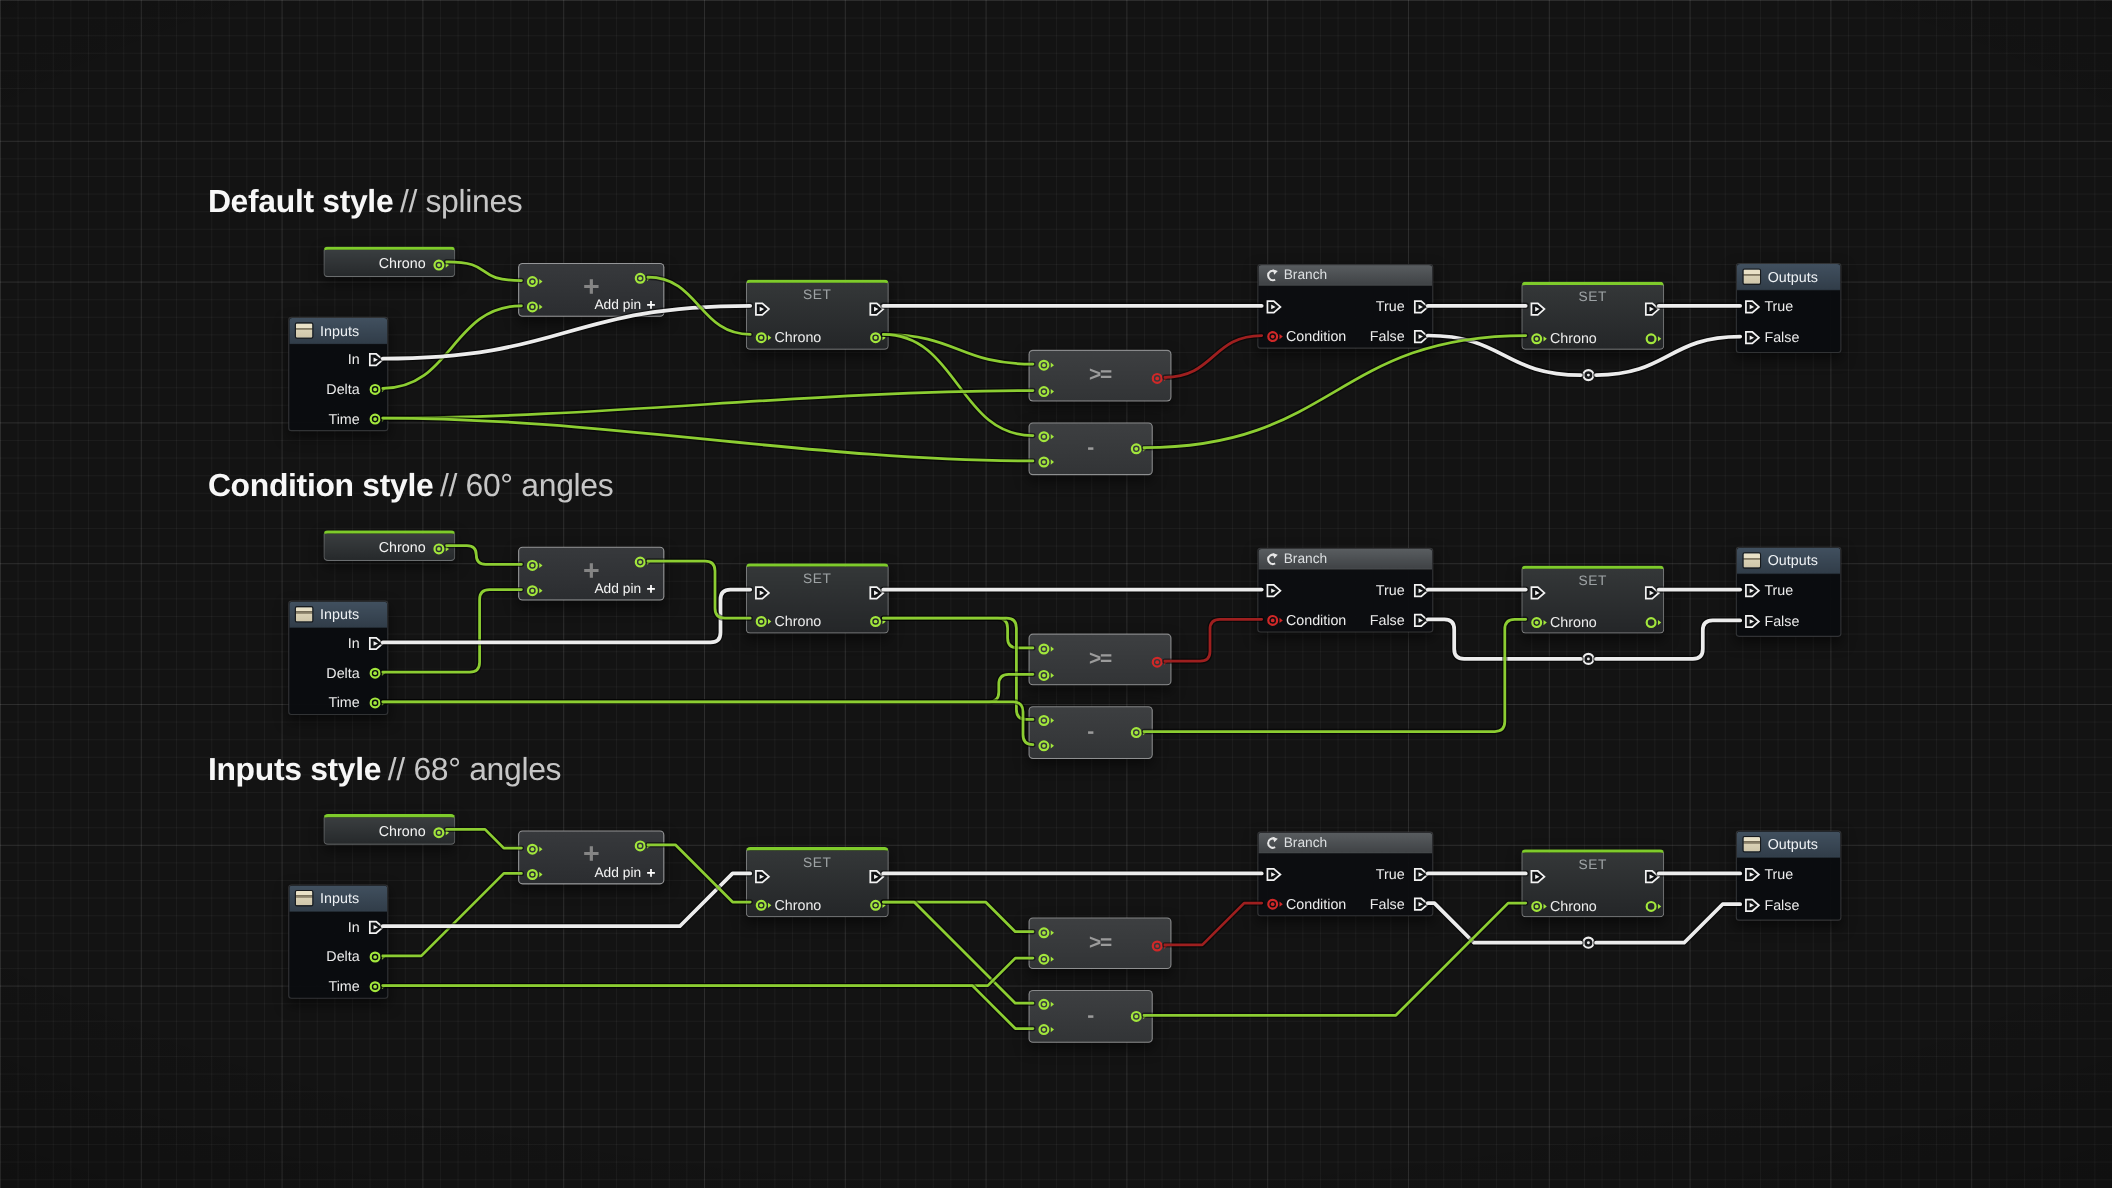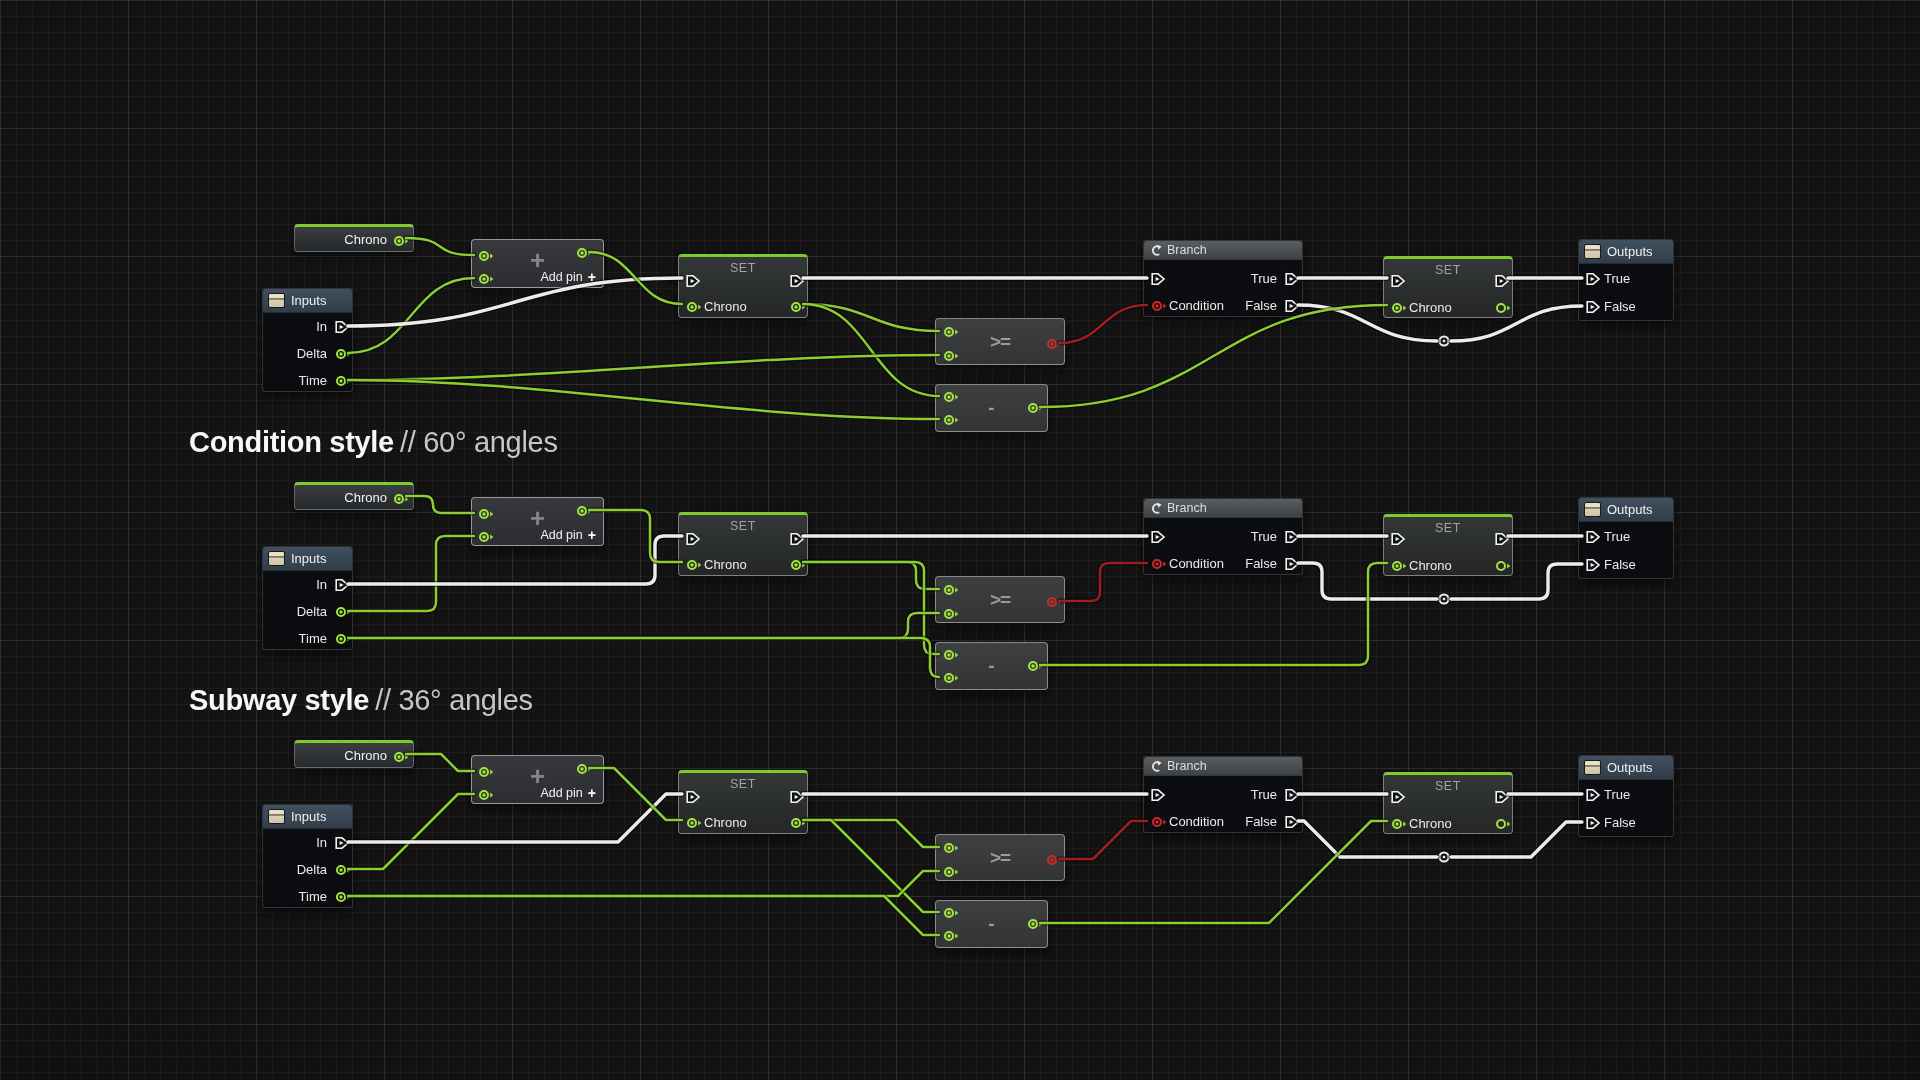--- a/index.html
+++ b/index.html
@@ -851,21 +851,24 @@
           </svg>
         </div>
         <span class="pin-label" style="top: 58px; left: 25px;">False</span>
       </div>
       <div class="reroute" style="left: 1437px; top: 850px;"><svg viewBox="0 0 14 14" width="14" height="14">
           <circle cx="7" cy="7" r="4.6" fill="#17181a" stroke="#ededed" stroke-width="2"></circle>
           <circle cx="7" cy="7" r="1.3" fill="#ededed"></circle>
         </svg></div>
     </div>
 
+  <div class="title" style="top:168px">
+    <span class="tb">Default style</span><span class="tl">// splines</span>
+  </div>
   <div class="title" style="top:426px">
     <span class="tb">Condition style</span><span class="tl">// 60° angles</span>
   </div>
   <div class="title" style="top:684px">
-    <span class="tb">Subway style</span><span class="tl">// 36° angles</span>
+    <span class="tb">Inputs style</span><span class="tl">// 68° angles</span>
   </div>
 
   <div class="vignette"></div>
 </div>
 
 </body></html>

